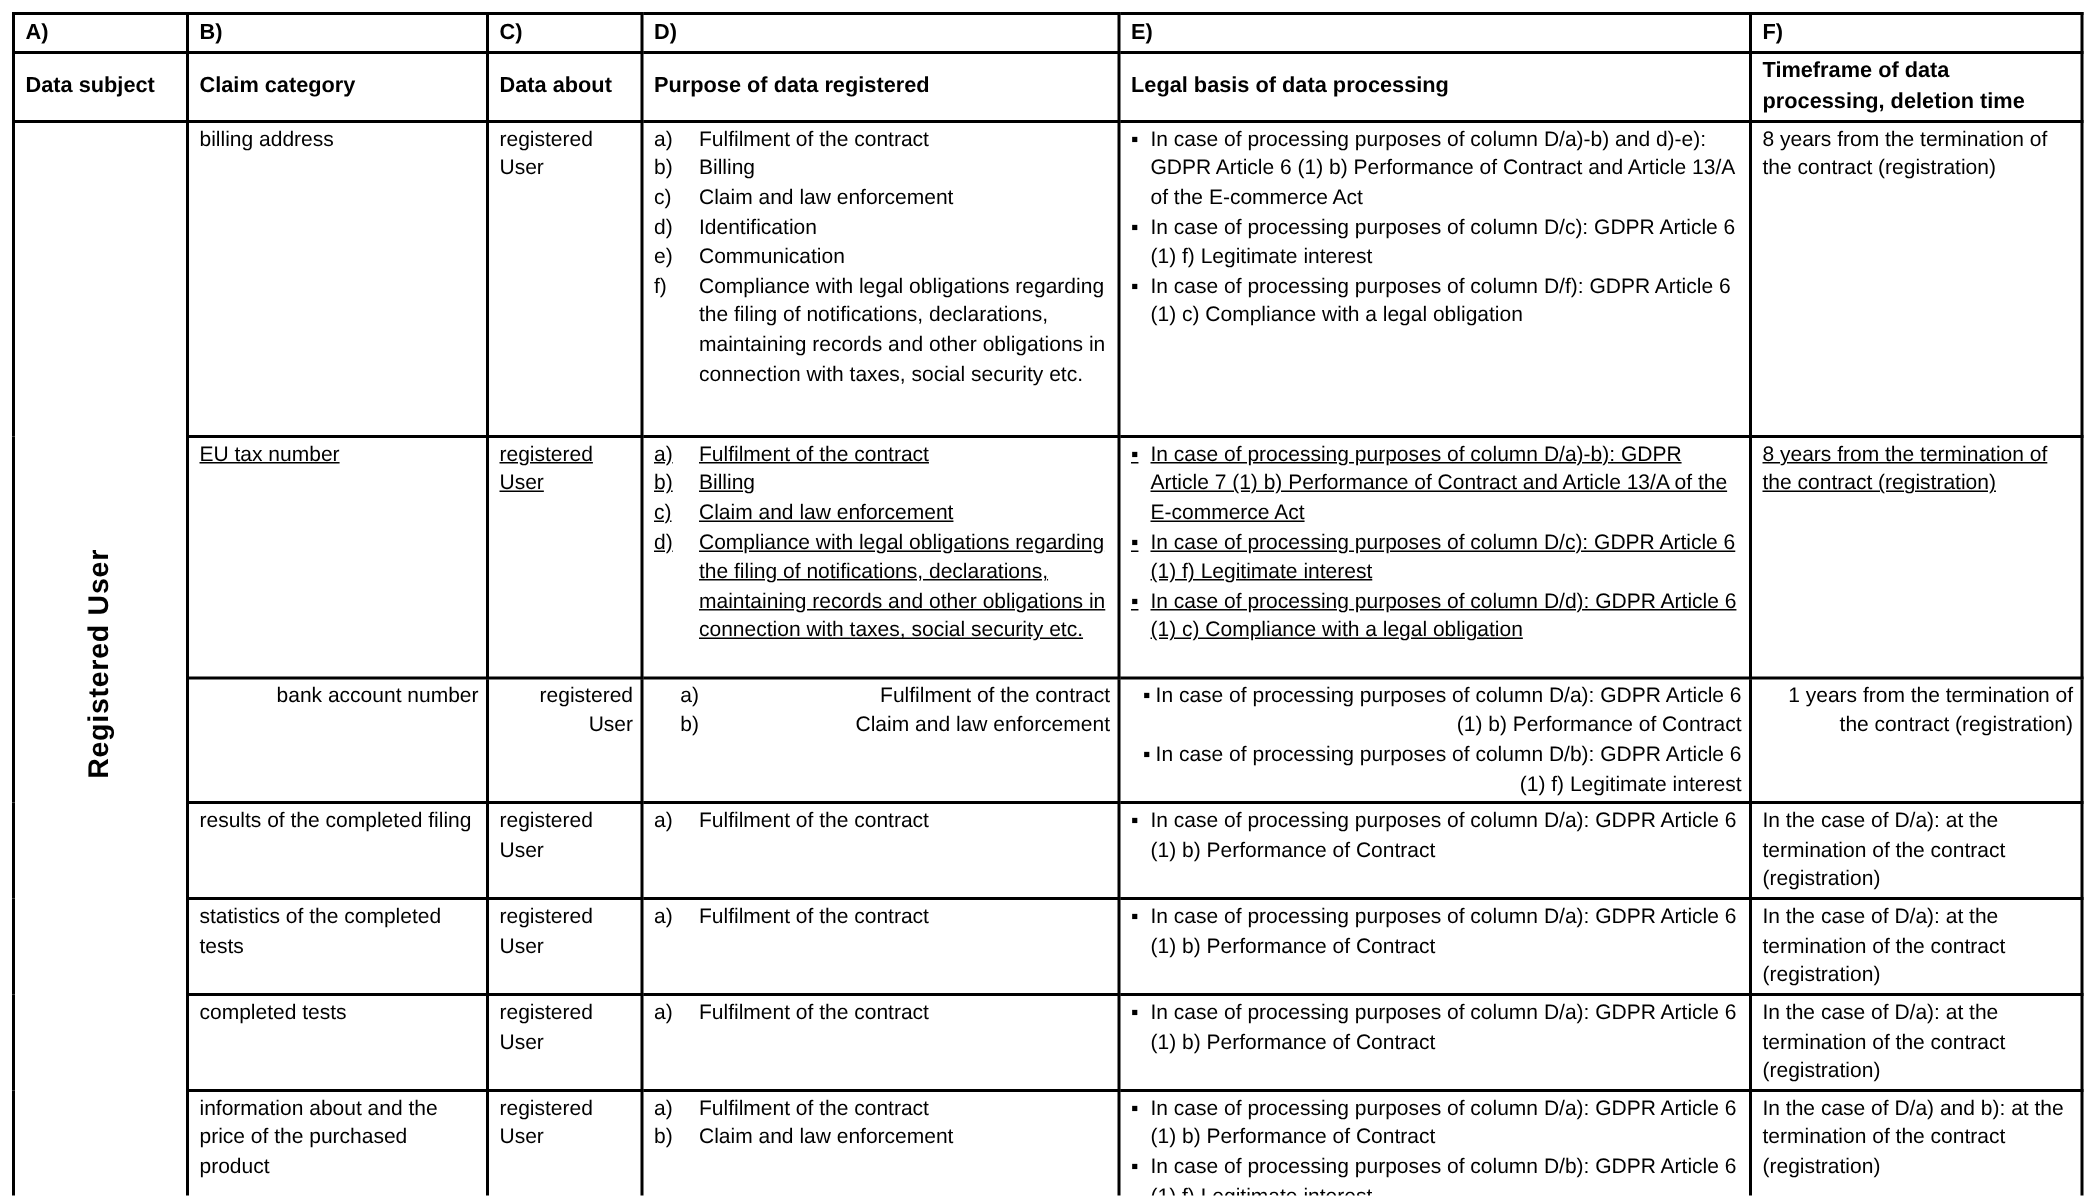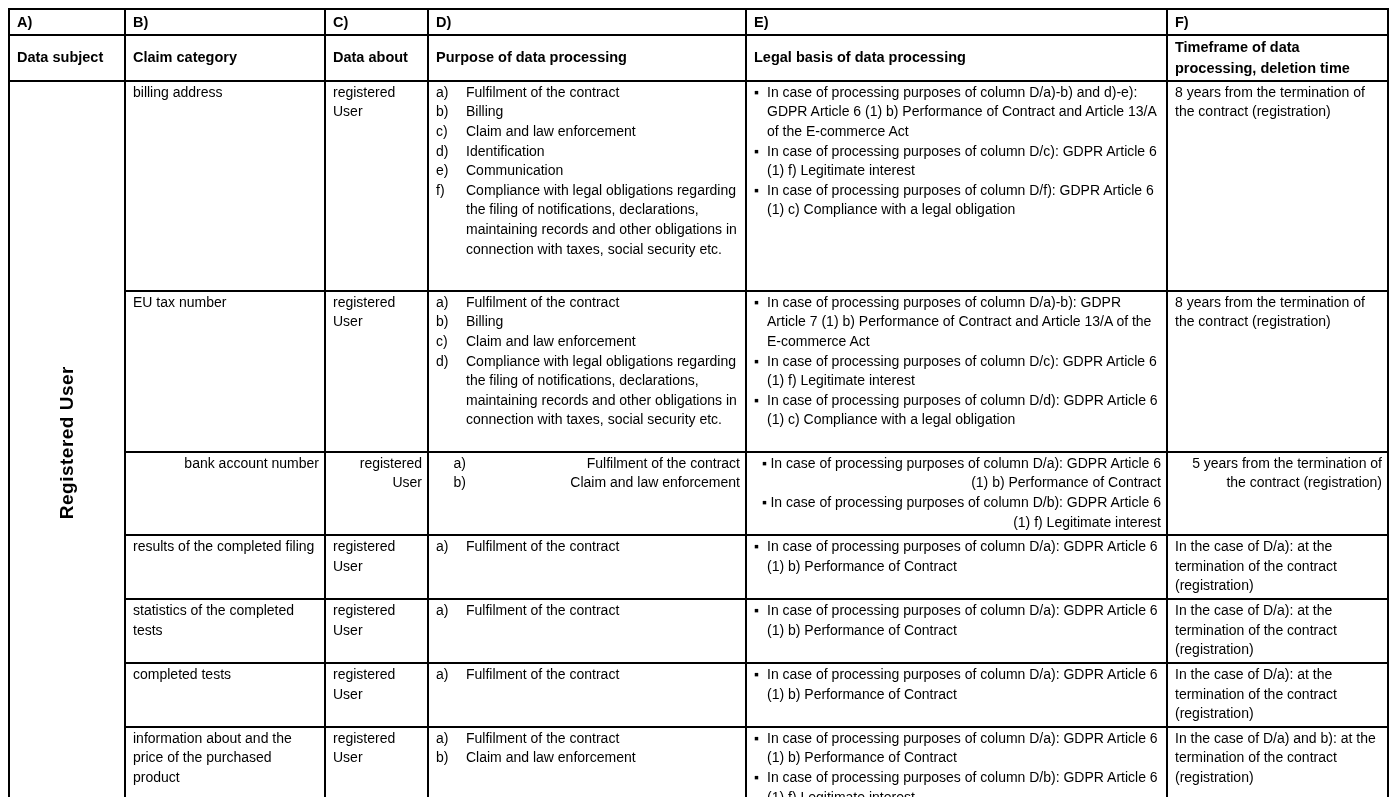--- a/index.html
+++ b/index.html
@@ -34,21 +34,21 @@
     text-align: left;
     padding: 1px 5px 2px 7px;
     line-height: 1.40;
     overflow: hidden;
   }
   thead th { font-weight: bold; font-size: 14.5px; }
   tr.label-row th { height: 17px; padding-top: 2px; }
   tr.name-row th { height: 28px; vertical-align: middle; }
 
   tbody tr:nth-child(1) > td { height: 205px; }
-  tbody tr:nth-child(2) > td { height: 156px; }
+  tbody tr:nth-child(2) > td { height: 156px; text-decoration: underline; }
   tbody tr:nth-child(3) > td { height: 77px; text-align: right; }
   tbody tr:nth-child(4) > td { height: 57px; }
   tbody tr:nth-child(5) > td { height: 59px; }
   tbody tr:nth-child(6) > td { height: 57px; }
   tbody tr:nth-child(7) > td { height: 78px; }
 
   td.cell-subject {
     vertical-align: middle;
     text-align: center;
     padding: 0;
@@ -89,21 +89,21 @@
       <th>B)</th>
       <th>C)</th>
       <th>D)</th>
       <th>E)</th>
       <th>F)</th>
     </tr>
     <tr class="name-row">
       <th>Data subject</th>
       <th>Claim category</th>
       <th>Data about</th>
-      <th>Purpose of data processing</th>
+      <th>Purpose of data registered</th>
       <th>Legal basis of data processing</th>
       <th>Timeframe of data processing, deletion time</th>
     </tr>
   </thead>
   <tbody id="table-body">
   <tr>
     <td class="cell-subject" rowspan="7"><span class="vtext">Registered User</span></td>
         <td class="cell-category"><span class="bind-category">billing address</span></td>
     <td class="cell-source"><span class="bind-source">registered User</span></td>
     <td class="cell-purposes">
@@ -215,21 +215,21 @@
             <div class="litem">
               <span class="lbullet">▪</span>
               <span class="ltext">In case of processing purposes of column D/a): GDPR Article 6 (1) b) Performance of Contract</span>
             </div>
             <div class="litem">
               <span class="lbullet">▪</span>
               <span class="ltext">In case of processing purposes of column D/b): GDPR Article 6 (1) f) Legitimate interest</span>
             </div>
           </div>
         </td>
-    <td class="cell-timeframe"><span class="bind-timeframe">5 years from the termination of the contract (registration)</span></td>
+    <td class="cell-timeframe"><span class="bind-timeframe">1 years from the termination of the contract (registration)</span></td>
   </tr>
 
   <tr>
     <td class="cell-category"><span class="bind-category">results of the completed filing</span></td>
     <td class="cell-source"><span class="bind-source">registered User</span></td>
     <td class="cell-purposes">
           <div class="plist">
             <div class="pitem">
               <span class="pmark">a)</span>
               <span class="ptext">Fulfilment of the contract</span>

